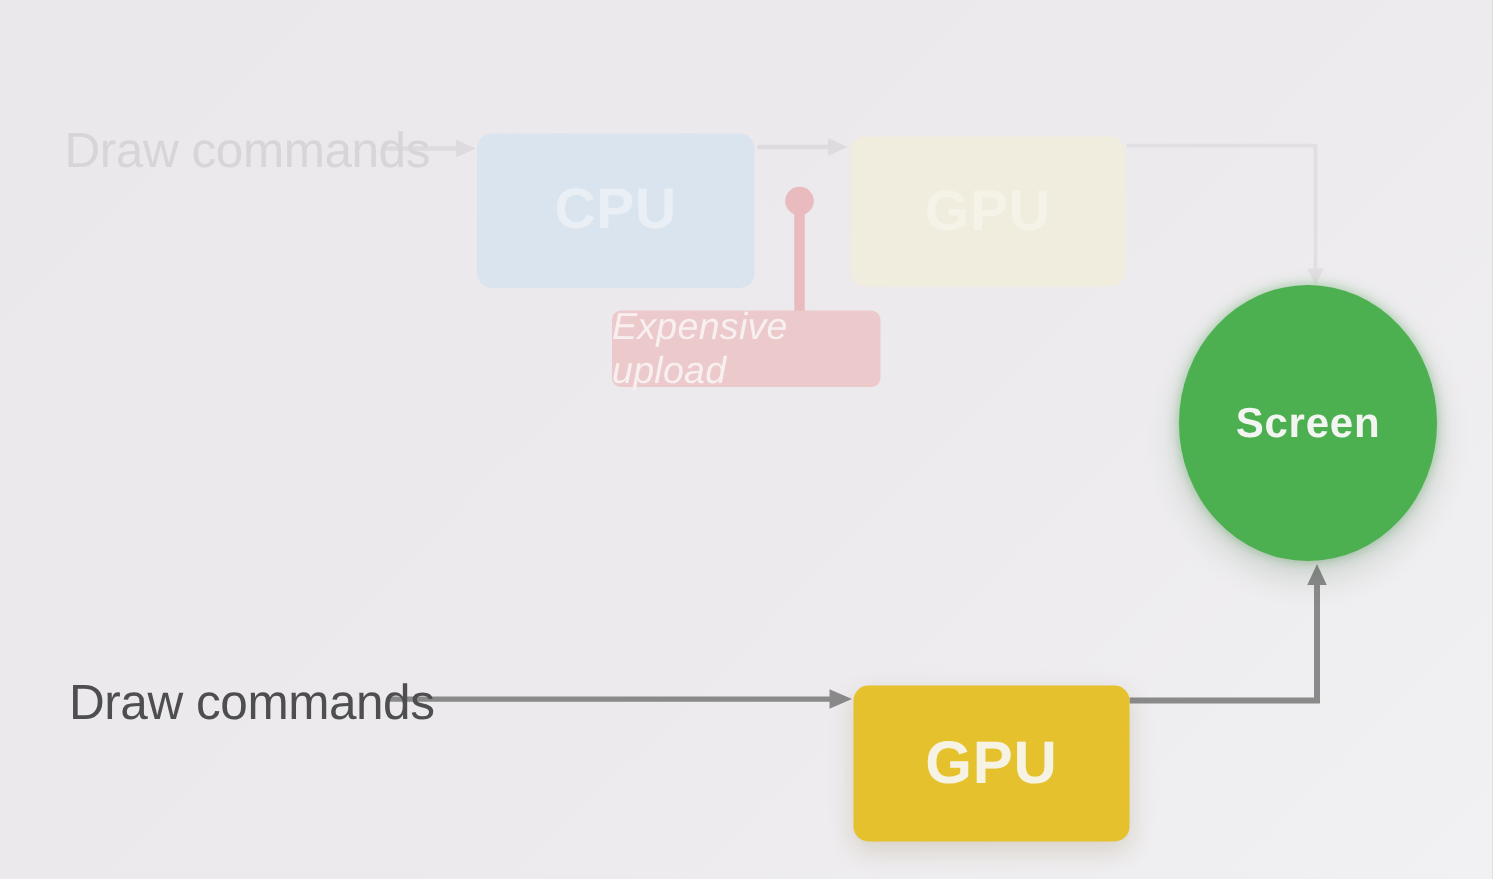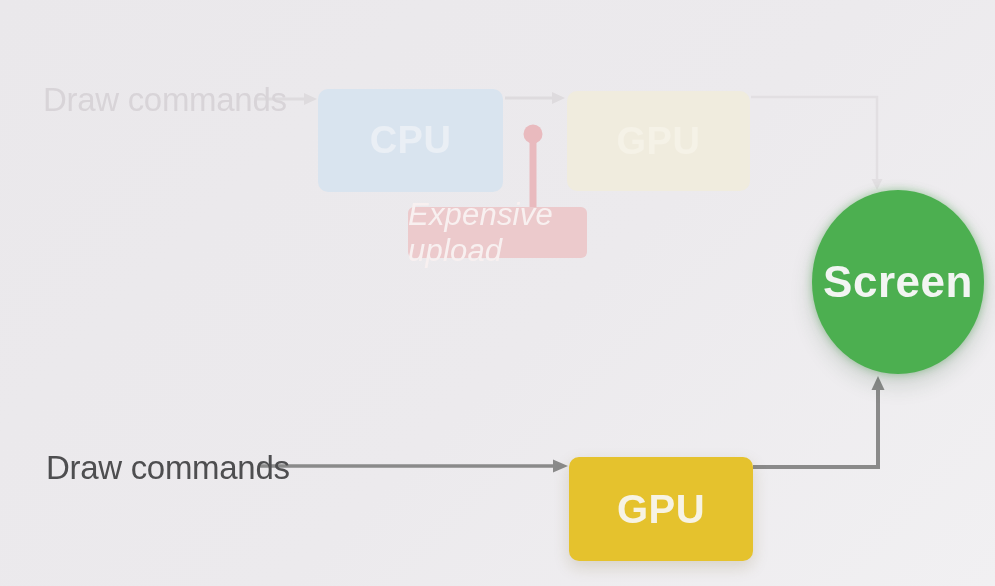--- a/index.html
+++ b/index.html
@@ -60,21 +60,21 @@
   }
   .upload-box {
     position: absolute;
     left: 408px; top: 207px;
     width: 179px; height: 51px;
     background: var(--upload-pink);
     border-radius: 6px;
     display: flex;
     align-items: center;
     justify-content: center;
-    font-size: 31px;
+    font-size: 25px;
     font-style: italic;
     color: var(--upload-text);
     letter-spacing: 0.2px;
   }
 
   
   .active-input-label {
     position: absolute;
     left: 46px;
     top: 449px;
@@ -86,29 +86,29 @@
   .gpu-box {
     left: 569px; top: 413px;
     width: 184px; height: 104px;
     background: var(--gpu-yellow);
     color: var(--gpu-text);
     font-size: 40px;
     box-shadow: 0 6px 16px rgba(110, 90, 20, 0.18);
   }
   .screen-circle {
     position: absolute;
-    left: 812px; top: 190px;
+    left: 786px; top: 190px;
     width: 172px; height: 184px;
     border-radius: 50%;
     background: var(--screen-green);
     display: flex;
     align-items: center;
     justify-content: center;
     font-weight: bold;
-    font-size: 44px;
+    font-size: 28px;
     color: var(--screen-text);
     letter-spacing: 0.5px;
     box-shadow: 0 10px 22px rgba(40, 80, 42, 0.18), 0 0 8px rgba(96, 180, 100, 0.55);
   }
 </style>
 </head>
 <body>
 
 <div class="canvas">
 

